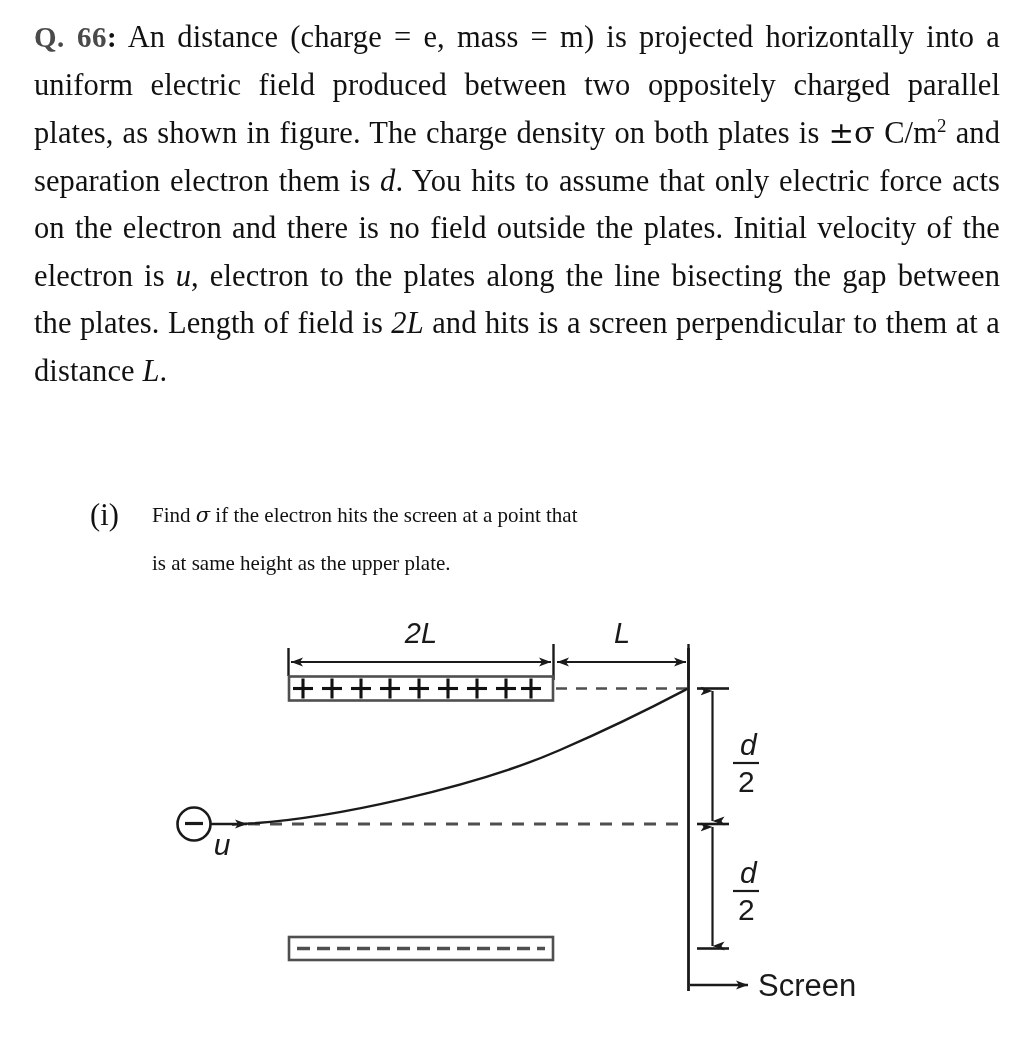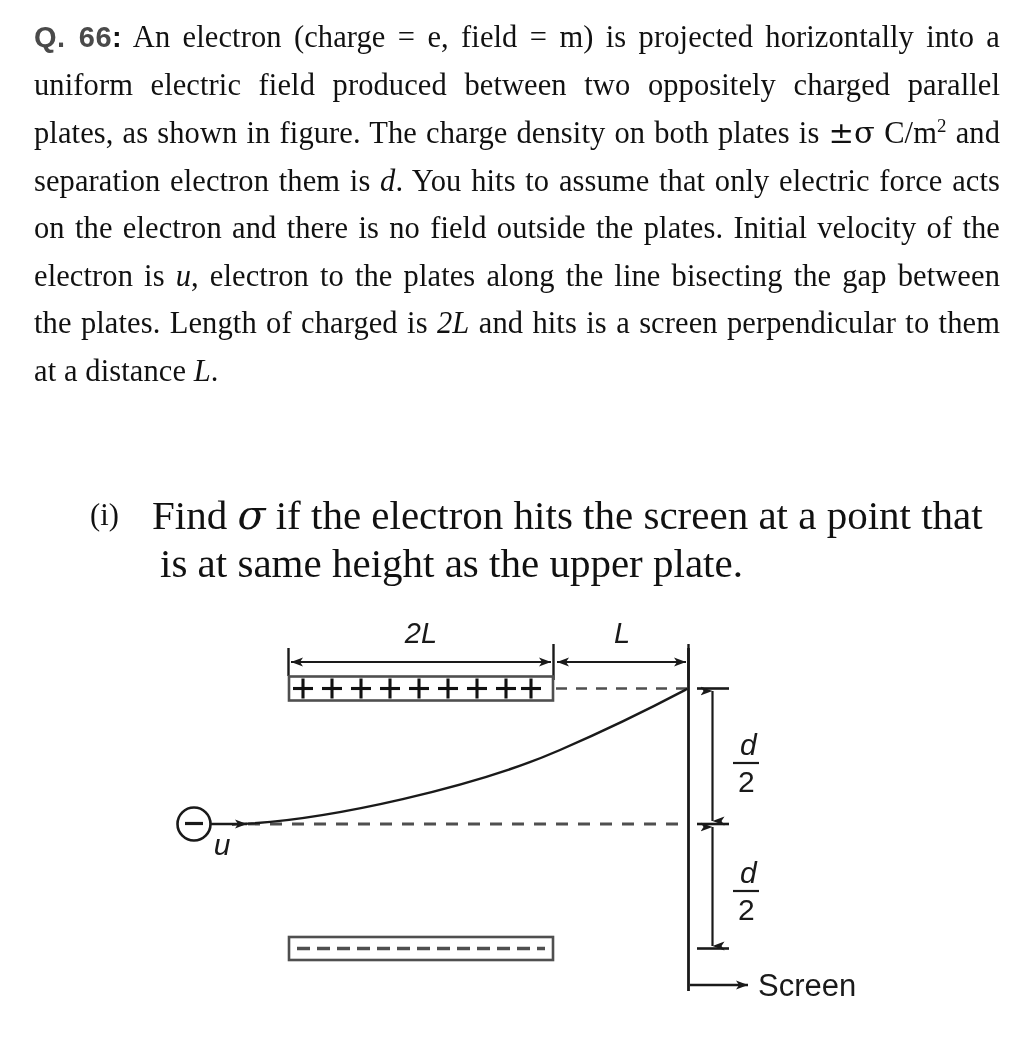--- a/index.html
+++ b/index.html
@@ -27,21 +27,21 @@
   .q-para {
     font-size: 30.5px;
     line-height: 47.5px;
     text-align: justify;
     text-justify: inter-word;
     margin: 0;
     letter-spacing: 0.1px;
   }
 
   .q-label {
-    font-family: Liberation Sans, sans-serif;
+    font-family: Liberation Serif, serif;
     font-weight: bold;
     color: #4a4a4a;
     font-size: 29px;
     letter-spacing: 0.5px;
   }
 
   .q-label .colon {
     color: #111111;
   }
 
@@ -74,29 +74,28 @@
   #item-i .i-marker {
     position: absolute;
     left: 0px;
     top: 0px;
     width: 62px;
     font-size: 30.5px;
     line-height: 47.5px;
   }
   #item-i .i-text {
     margin-left: 62px;
-    font-size: 41px;
+    font-size: 21px;
     line-height: 47.5px;
     text-align: justify;
     text-justify: inter-word;
   }
   #item-i .i-text .lastline {
     display: block;
     text-align: left;
-    margin-left: 8px;
   }
 
   
   #figure {
     position: absolute;
     left: 0;
     top: 600px;
     width: 1024px;
     height: 443px;
   }
@@ -128,29 +127,29 @@
     fill: #1a1a1a;
   }
   .frac-num { font-style: italic; }
   .frac-den { font-style: normal; }
 </style>
 </head>
 <body>
 
 <div id="question-block">
   <p class="q-para"><span class="q-label"><span>Q. 66</span><span class="colon">:</span></span>
-    <span>An electron (charge = e, field = m) is projected</span>
+    <span>An distance (charge = e, mass = m) is projected</span>
     <span>horizontally into a uniform electric field produced between</span>
     <span>two oppositely charged parallel plates, as shown in figure.</span>
     <span>The charge density on both plates is </span><span class="pm">±σ</span><span> C/m</span><span class="sup">2</span><span> and separation</span>
     <span>electron them is </span><span class="var">d</span><span>. You hits to assume that only electric</span>
     <span>force acts on the electron and there is no field outside the</span>
     <span>plates. Initial velocity of the electron is </span><span class="var">u</span><span>, electron to the</span>
     <span>plates along the line bisecting the gap between the plates.</span>
-    <span>Length of charged is </span><span class="var">2L</span><span> and hits is a screen perpendicular</span>
+    <span>Length of field is </span><span class="var">2L</span><span> and hits is a screen perpendicular</span>
     <span>to them at a distance </span><span class="var">L</span><span>.</span>
   </p>
 </div>
 
 <div id="item-i">
   <div class="i-marker">(i)</div>
   <div class="i-text"><span>Find </span><span class="sym">σ</span><span> if the electron hits the screen at a point that</span>
     <span class="lastline">is at same height as the upper plate.</span>
   </div>
 </div>

